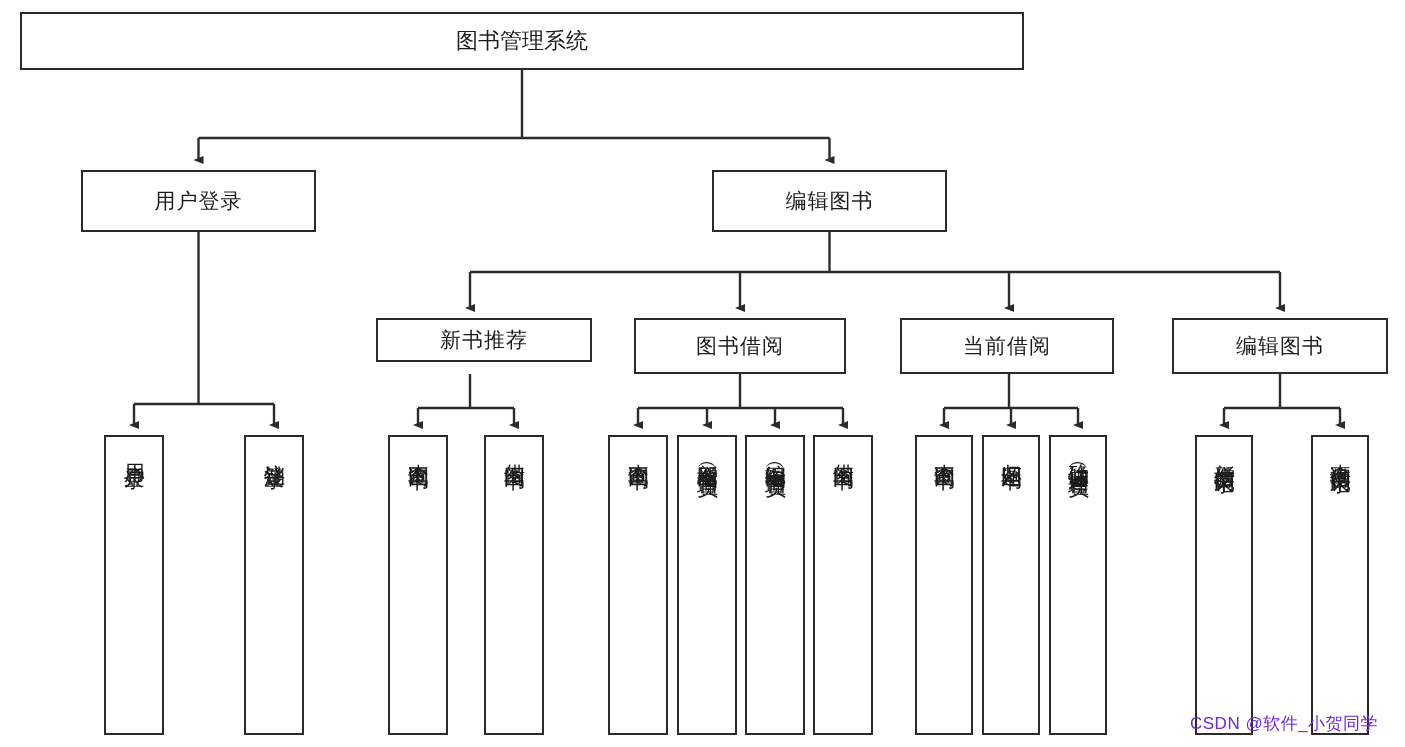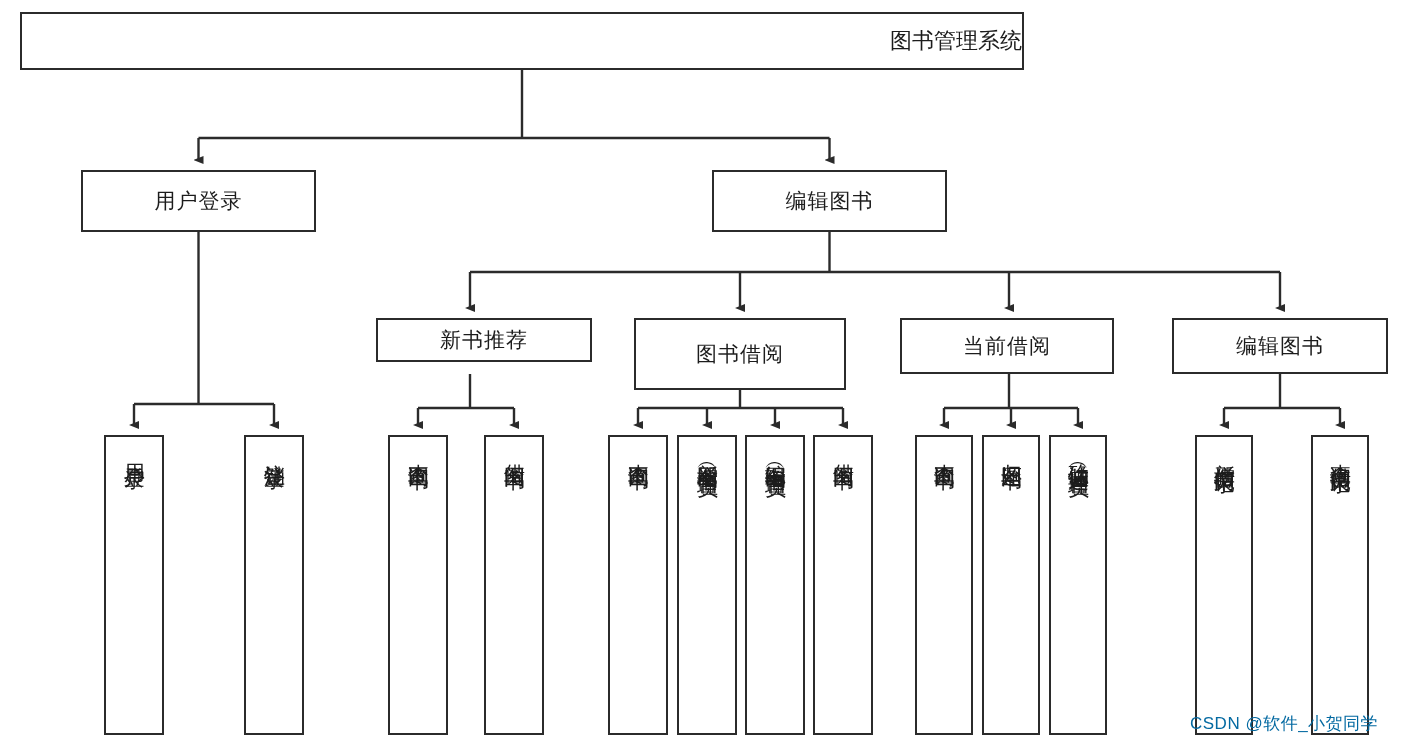--- a/index.html
+++ b/index.html
@@ -13,21 +13,21 @@
         justify-content:center;color:#1c1c1c;}
   .node.h{font-size:21px;letter-spacing:1px;}
   .node.root{font-size:22px;}
   .node.leaf{font-size:21px;letter-spacing:2px;line-height:1.18;
              writing-mode:vertical-rl;text-orientation:upright;
              padding:10px 0;justify-content:flex-start;
              align-items:center;white-space:pre-wrap;}
   .node .txt{display:block;}
 
   #watermark{position:absolute;left:1190px;top:712px;font-size:17px;
-             color:#0369a1;letter-spacing:.5px;white-space:nowrap;}
+             color:#6d28d9;letter-spacing:.5px;white-space:nowrap;}
 </style>
 </head>
 <body>
 
 <div id="diagram">
   <svg class="edges" viewBox="0 0 1405 747" xmlns="http://www.w3.org/2000/svg">
     <defs>
       <marker id="arrow" markerWidth="10" markerHeight="10" refX="5" refY="5" orient="auto" markerUnits="userSpaceOnUse">
         <path d="M1,0 L9,0 L5,10 z" fill="#2b2b2b"></path>
       </marker>
@@ -62,33 +62,33 @@
         <path d="M944,408 L944,425" marker-end="url(#arrow)"></path>
         <path d="M1011,408 L1011,425" marker-end="url(#arrow)"></path>
         <path d="M1078,408 L1078,425" marker-end="url(#arrow)"></path>
         <path d="M1280,374 L1280,408"></path>
         <path d="M1224,408 L1340,408"></path>
         <path d="M1224,408 L1224,425" marker-end="url(#arrow)"></path>
         <path d="M1340,408 L1340,425" marker-end="url(#arrow)"></path>
       </g>
   </svg>
   <div id="node-layer">
-      <div class="node root" style="left: 20px; top: 12px; width: 1004px; height: 58px; justify-content: flex-end;">
+      <div class="node root" style="left: 20px; top: 12px; width: 1004px; height: 58px;">
         <span class="txt">图书管理系统</span>
       </div>
       <div class="node h" style="left: 81px; top: 170px; width: 235px; height: 62px;">
         <span class="txt">用户登录</span>
       </div>
       <div class="node h" style="left: 712px; top: 170px; width: 235px; height: 62px;">
         <span class="txt">编辑图书</span>
       </div>
       <div class="node h" style="left: 376px; top: 318px; width: 216px; height: 44px;">
         <span class="txt">新书推荐</span>
       </div>
-      <div class="node h" style="left: 634px; top: 318px; width: 212px; height: 72px;">
+      <div class="node h" style="left: 634px; top: 318px; width: 212px; height: 56px;">
         <span class="txt">图书借阅</span>
       </div>
       <div class="node h" style="left: 900px; top: 318px; width: 214px; height: 56px;">
         <span class="txt">当前借阅</span>
       </div>
       <div class="node h" style="left: 1172px; top: 318px; width: 216px; height: 56px;">
         <span class="txt">编辑图书</span>
       </div>
       <div class="node leaf" style="left: 104px; top: 435px; width: 60px; height: 300px;"><span class="txt">用户登录</span></div>
       <div class="node leaf" style="left: 244px; top: 435px; width: 60px; height: 300px;"><span class="txt">注销登录</span></div>

